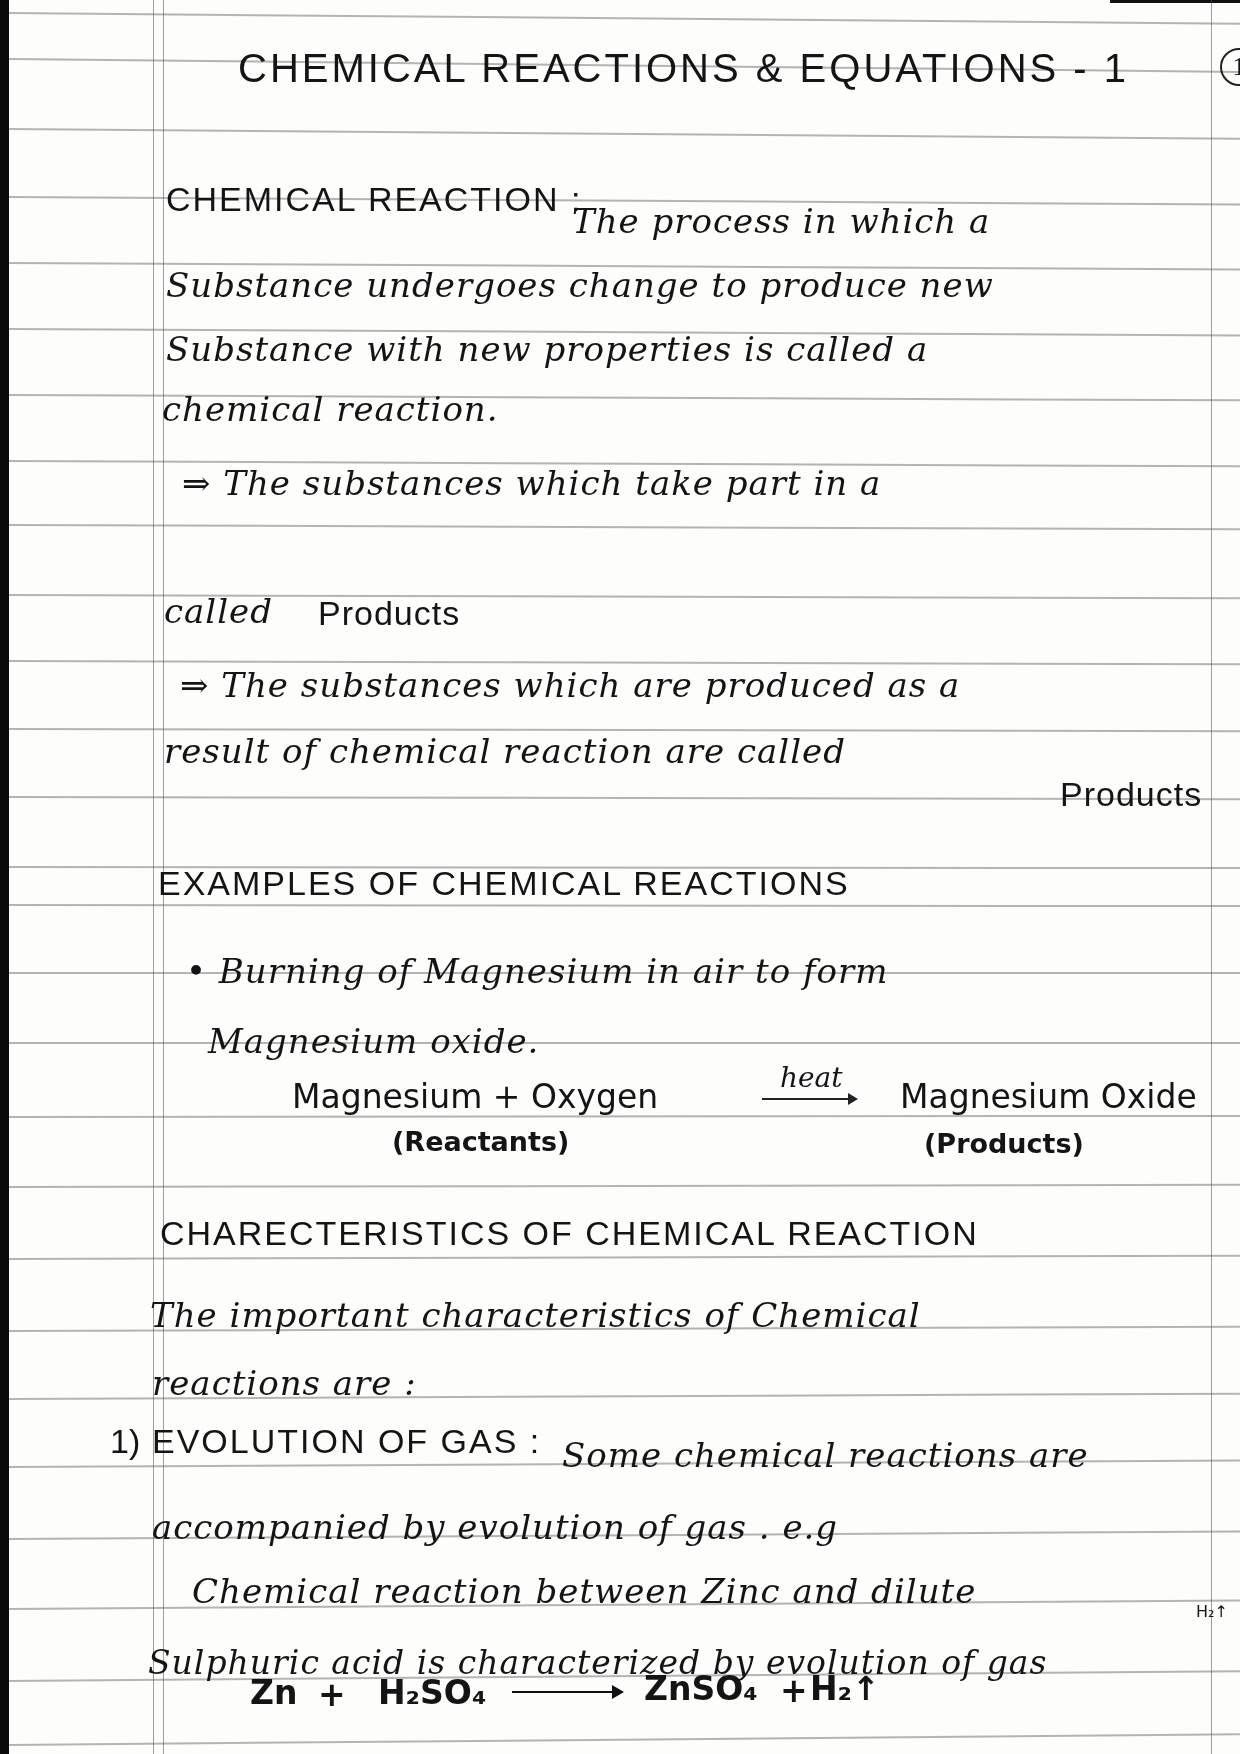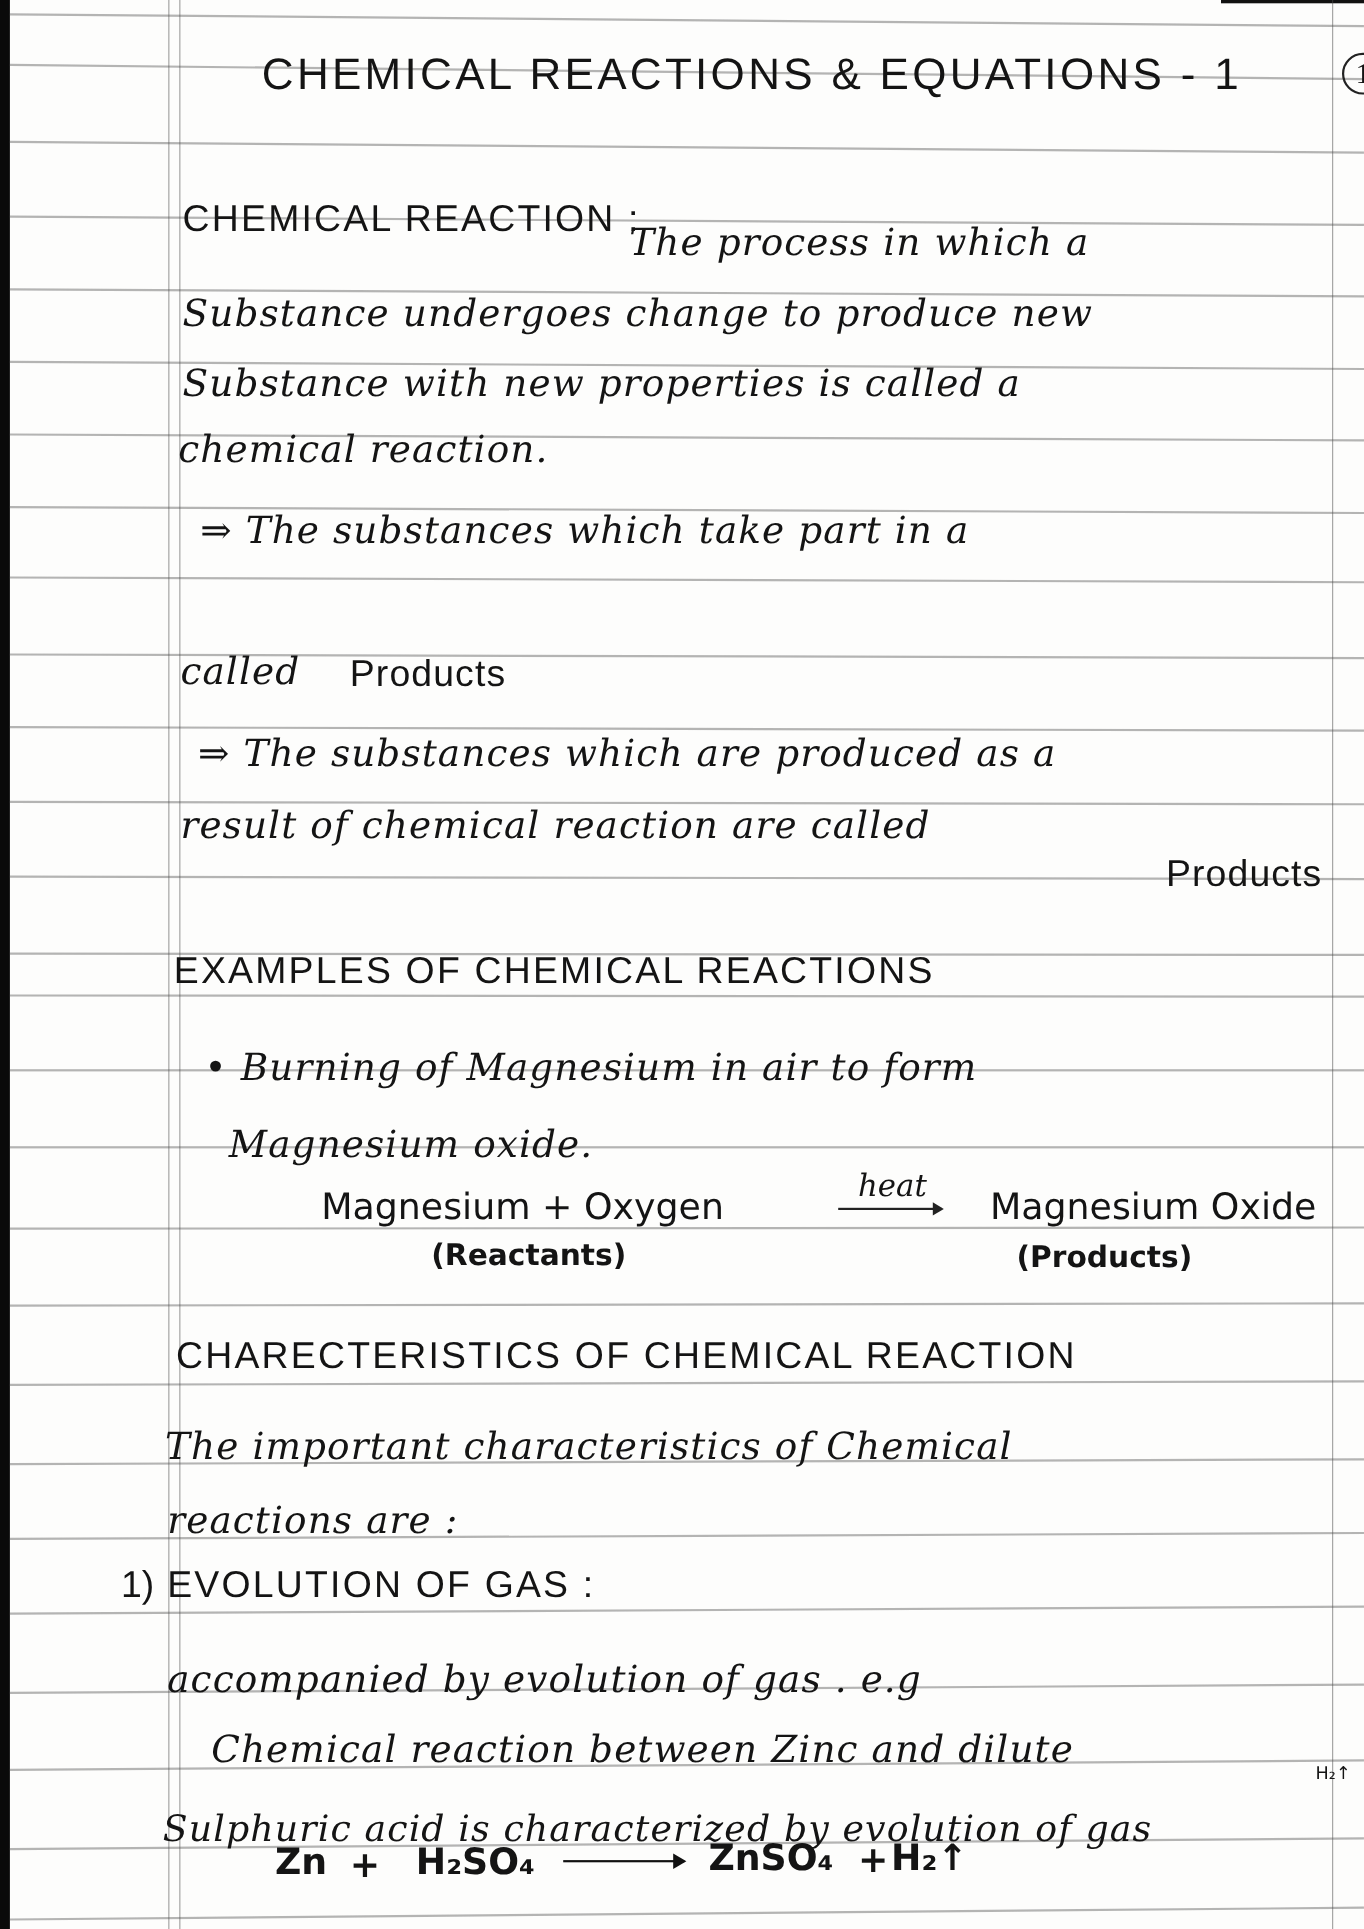--- a/index.html
+++ b/index.html
@@ -102,20 +102,21 @@
   <div class="txt eq" style="left:900px;top:1080px">Magnesium Oxide</div>
   <div class="txt eq-sub" style="left:392px;top:1128px">(Reactants)</div>
   <div class="txt eq-sub" style="left:924px;top:1130px">(Products)</div>
 
   <div class="txt caps h2" style="left:160px;top:1216px">CHARECTERISTICS OF CHEMICAL REACTION</div>
   <div class="txt hand body" style="left:150px;top:1282px">The important characteristics of Chemical</div>
   <div class="txt hand body" style="left:152px;top:1350px">reactions are :</div>
 
   <div class="txt h2" style="left:110px;top:1424px;font-family:'Liberation Sans',sans-serif">1)</div>
   <div class="txt caps h2" style="left:152px;top:1424px">EVOLUTION OF GAS :</div>
+  <div class="txt hand body" style="left:562px;top:1422px">Some chemical reactions are</div>
   <div class="txt hand body" style="left:152px;top:1494px">accompanied by evolution of gas . e.g</div>
   <div class="txt hand body" style="left:192px;top:1558px">Chemical reaction between Zinc and dilute</div>
   <div class="txt hand body" style="left:148px;top:1630px;font-size:33px">Sulphuric acid is characterized by evolution of gas</div>
   <div class="txt" style="left:1196px;top:1604px;font-size:16px;font-family:'DejaVu Sans',sans-serif">H₂↑</div>
 
   <div class="txt eq" style="left:250px;top:1676px;font-weight:bold">Zn</div>
   <div class="txt eq" style="left:318px;top:1678px;font-weight:bold">+</div>
   <div class="txt eq" style="left:378px;top:1676px;font-weight:bold">H₂SO₄</div>
   <div class="zn-arrow"></div>
   <div class="txt eq" style="left:644px;top:1672px;font-weight:bold">ZnSO₄</div>

